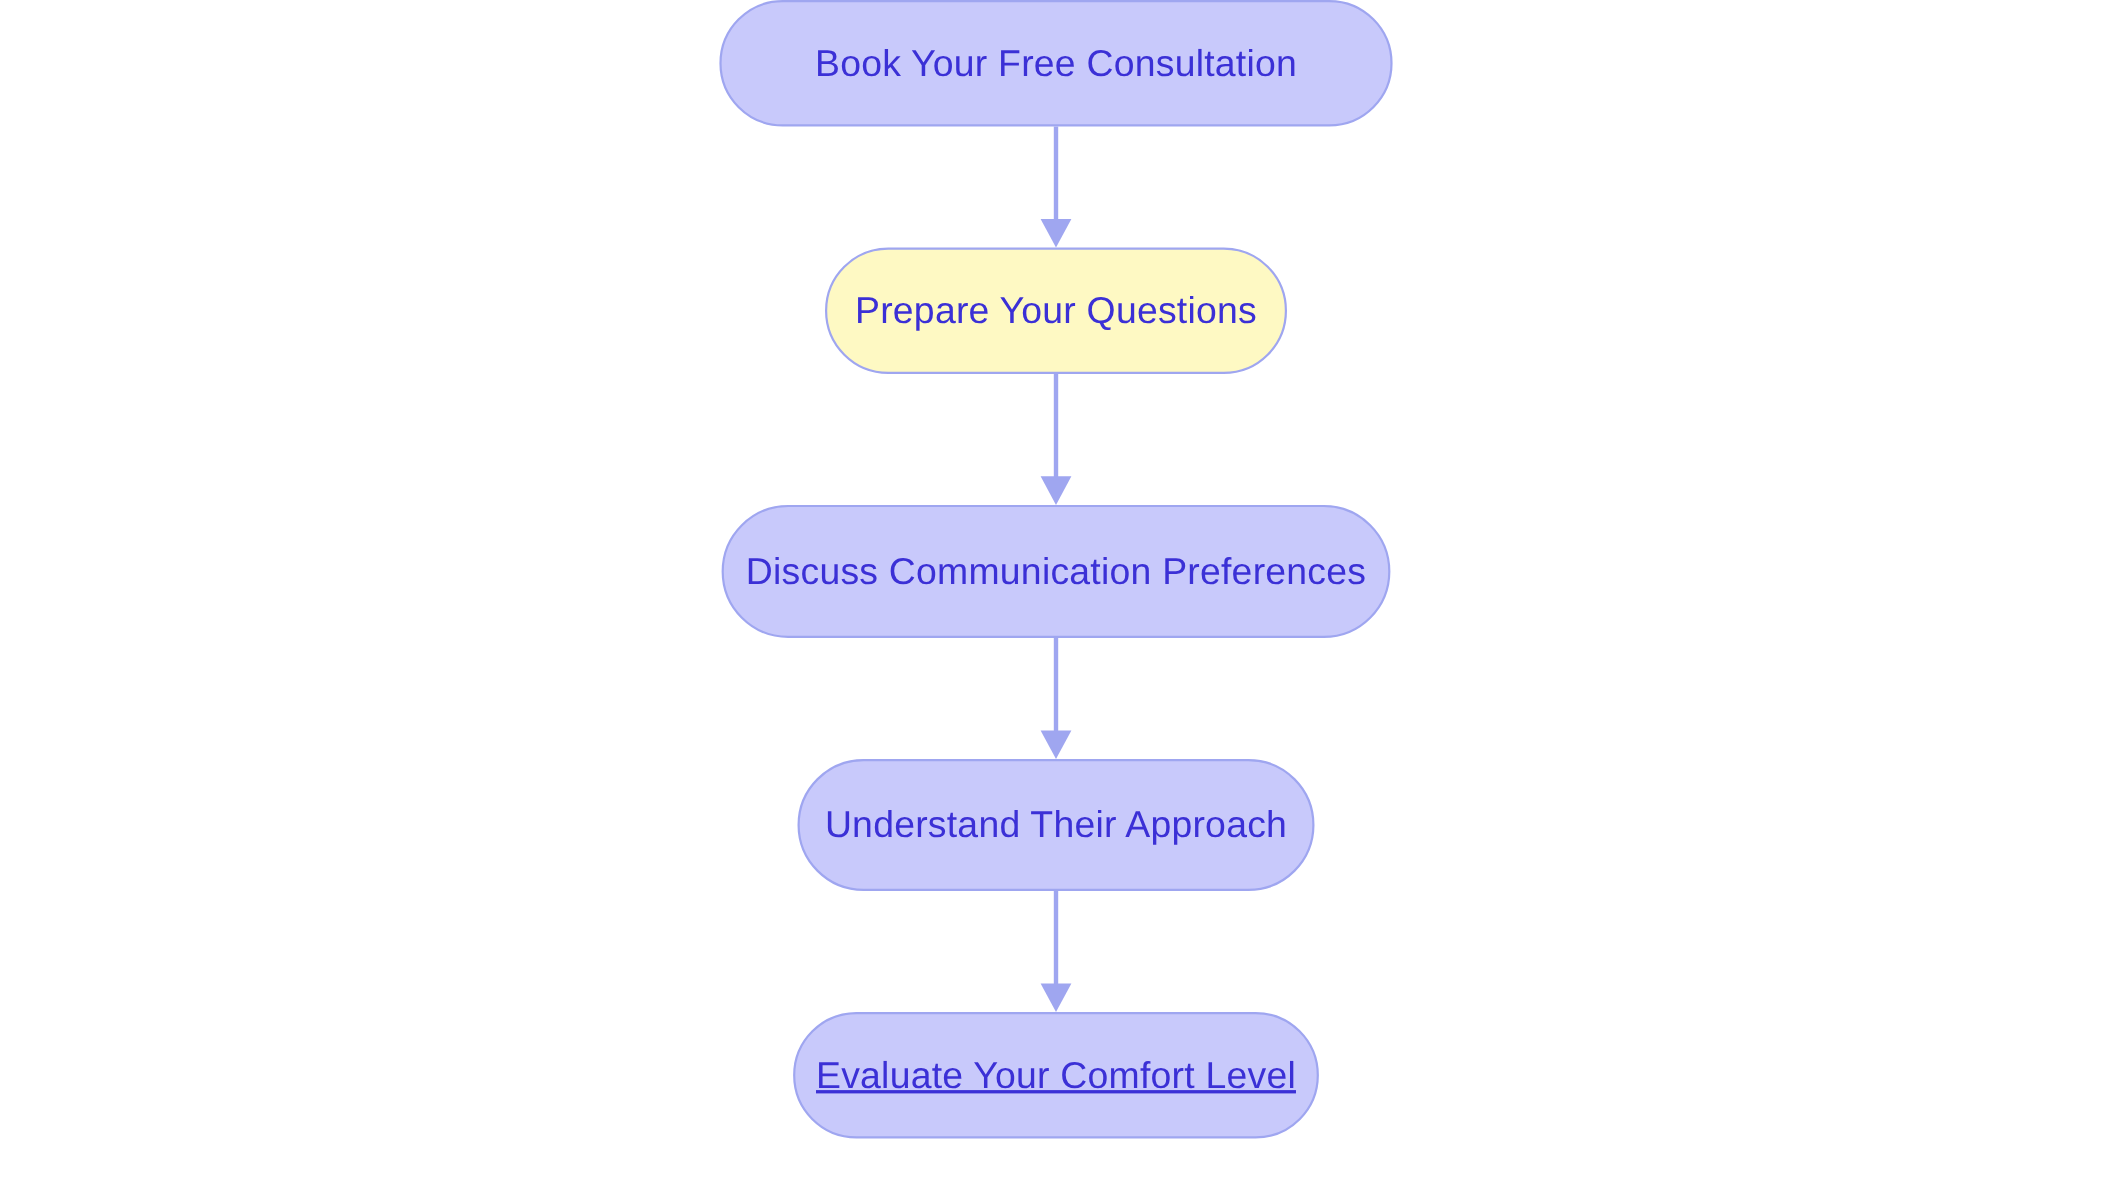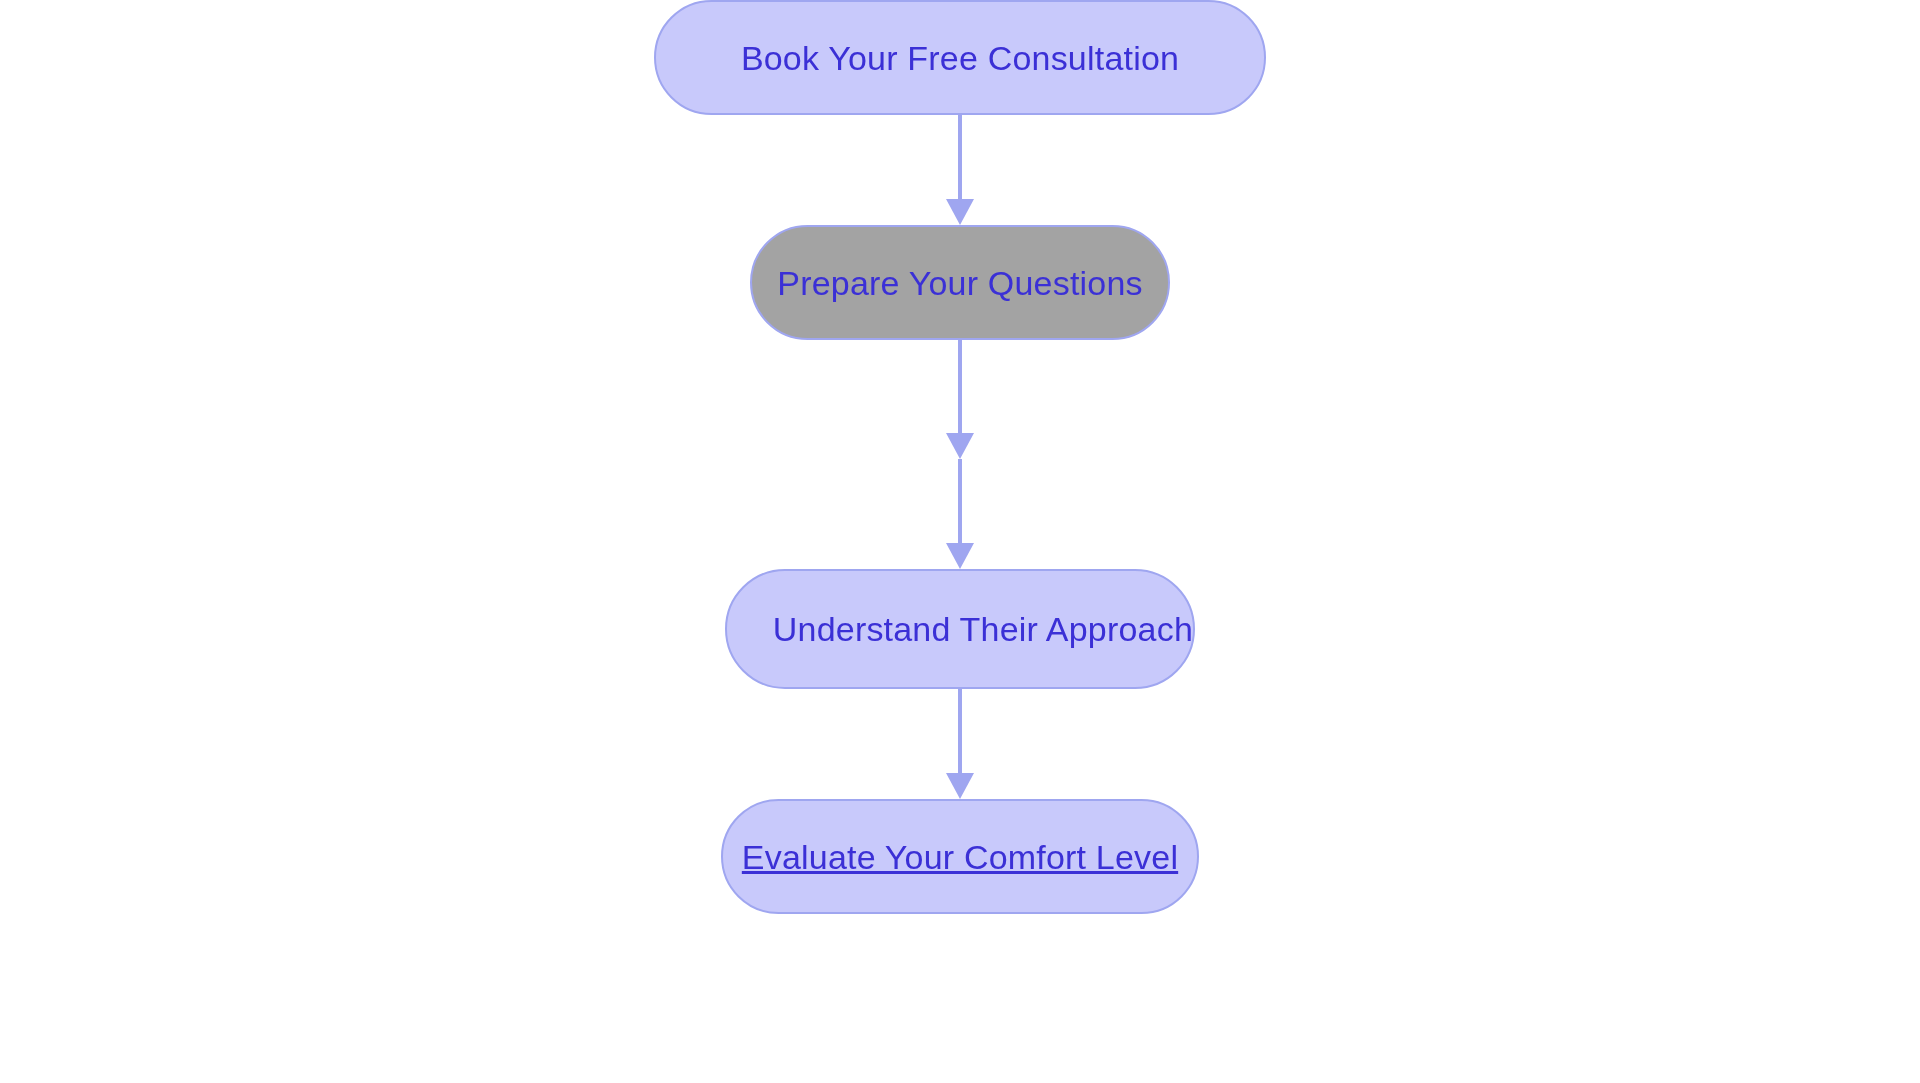--- a/index.html
+++ b/index.html
@@ -72,36 +72,39 @@
 
     <div class="node" style="width: 612px; height: 115px; background: rgb(200, 201, 251); border-color: rgb(159, 166, 240); color: rgb(59, 48, 214); font-size: 34px;">
       <span class="node-label">Book Your Free Consultation</span>
     </div>
 
     <div class="connector" style="height: 110px;">
       <div class="stem" style="background: rgb(159, 166, 240);"></div>
       <div class="head" style="border-top-color: rgb(159, 166, 240);"></div>
     </div>
 
-    <div class="node" style="width: 420px; height: 115px; background: #a3a3a3; border-color: rgb(159, 166, 240); color: rgb(59, 48, 214); font-size: 34px;">
+    <div class="node" style="width: 420px; height: 115px; background: #fef9c3; border-color: rgb(159, 166, 240); color: rgb(59, 48, 214); font-size: 34px;">
       <span class="node-label">Prepare Your Questions</span>
     </div>
 
     <div class="connector" style="height: 119px;">
       <div class="stem" style="background: rgb(159, 166, 240);"></div>
       <div class="head" style="border-top-color: rgb(159, 166, 240);"></div>
     </div>
 
+    <div class="node" style="width: 608px; height: 121px; background: rgb(200, 201, 251); border-color: rgb(159, 166, 240); color: rgb(59, 48, 214); font-size: 34px;">
+      <span class="node-label">Discuss Communication Preferences</span>
+    </div>
 
     <div class="connector" style="height: 110px;">
       <div class="stem" style="background: rgb(159, 166, 240);"></div>
       <div class="head" style="border-top-color: rgb(159, 166, 240);"></div>
     </div>
 
-    <div class="node" style="width: 470px; height: 120px; background: rgb(200, 201, 251); border-color: rgb(159, 166, 240); color: rgb(59, 48, 214); font-size: 34px; justify-content: flex-end;">
+    <div class="node" style="width: 470px; height: 120px; background: rgb(200, 201, 251); border-color: rgb(159, 166, 240); color: rgb(59, 48, 214); font-size: 34px;">
       <span class="node-label">Understand Their Approach</span>
     </div>
 
     <div class="connector" style="height: 110px;">
       <div class="stem" style="background: rgb(159, 166, 240);"></div>
       <div class="head" style="border-top-color: rgb(159, 166, 240);"></div>
     </div>
 
     <div class="node" style="width: 478px; height: 115px; background: rgb(200, 201, 251); border-color: rgb(159, 166, 240); color: rgb(59, 48, 214); font-size: 34px; text-decoration: underline;">
       <span class="node-label">Evaluate Your Comfort Level</span>

